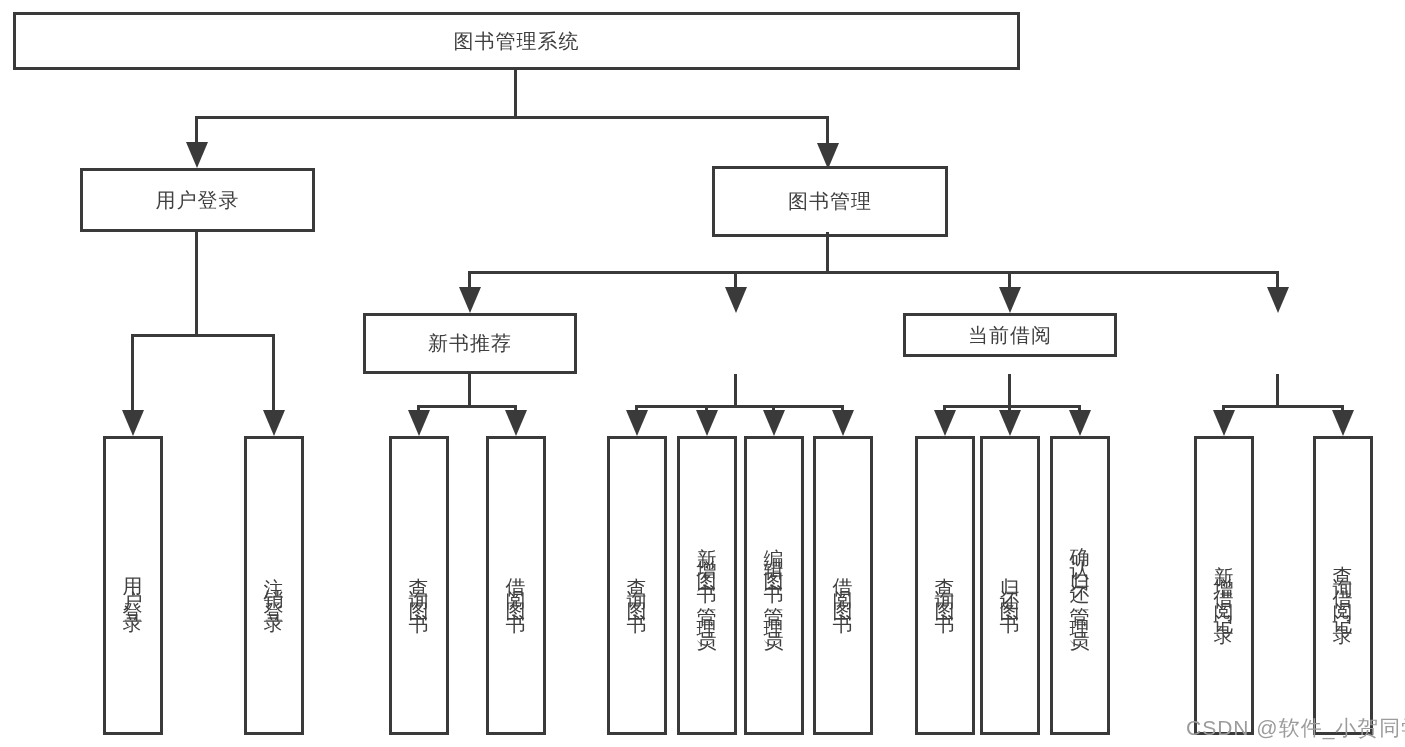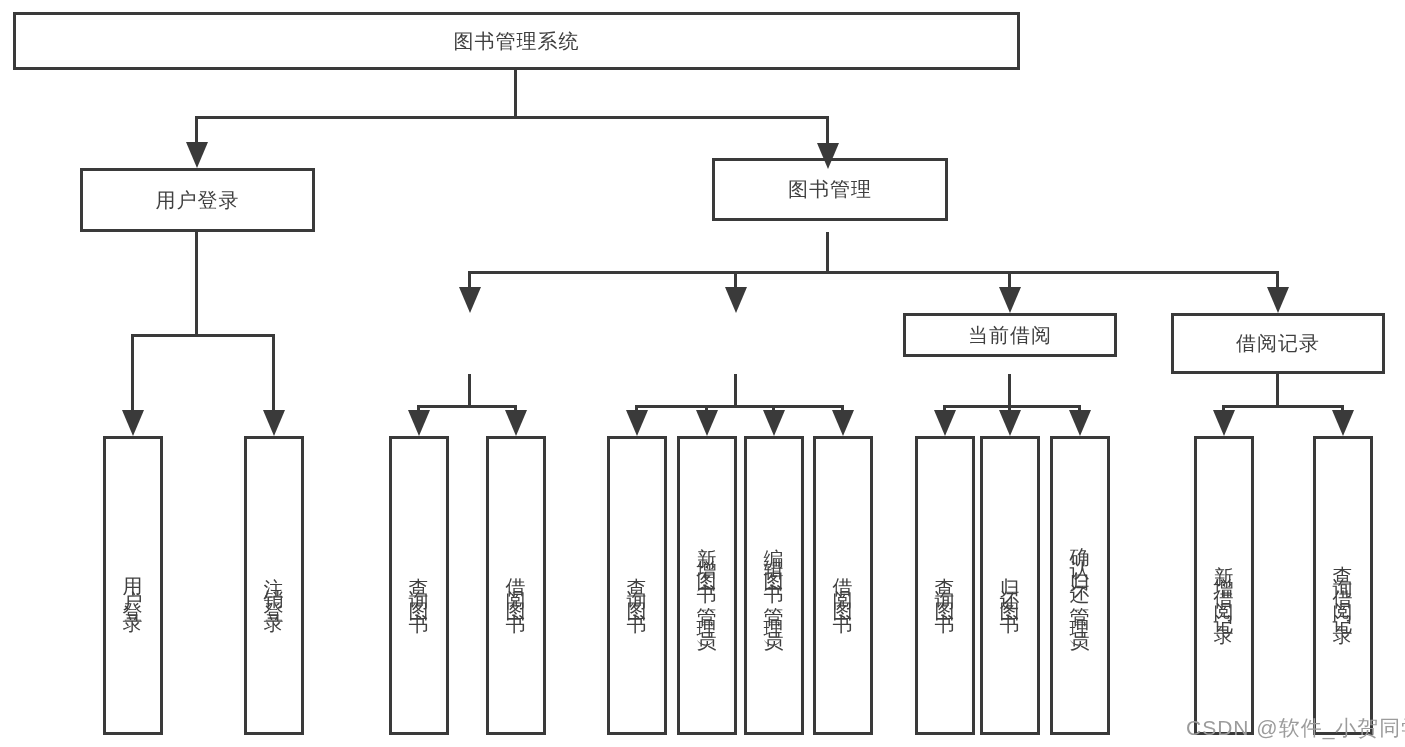--- a/index.html
+++ b/index.html
@@ -50,27 +50,27 @@
 </style>
 </head>
 <body>
 
 <div class="canvas">
 
   <div class="node" style="left:13px; top:12px; width:1007px; height:58px;">图书管理系统</div>
 
   <div class="node" style="left:80px; top:168px; width:235px; height:64px;">用户登录</div>
 
-  <div class="node" style="left:712px; top:158px; width:236px; height:63px;">图书管理</div>
+  <div class="node" style="left:712px; top:166px; width:236px; height:71px;">图书管理</div>
 
+  <div class="node" style="left:363px; top:313px; width:214px; height:61px;">新书推荐</div>
 
 
   <div class="node" style="left:903px; top:313px; width:214px; height:44px;">当前借阅</div>
 
-  <div class="node" style="left:1171px; top:313px; width:214px; height:61px;">借阅记录</div>
 
   <div class="node vnode" style="left:103px; top:436px; width:60px; height:299px;">用户登录</div>
 
   <div class="node vnode" style="left:244px; top:436px; width:60px; height:299px;">注销登录</div>
 
   <div class="node vnode" style="left:389px; top:436px; width:60px; height:299px;">查询图书</div>
 
   <div class="node vnode" style="left:486px; top:436px; width:60px; height:299px;">借阅图书</div>
 
   <div class="node vnode" style="left:607px; top:436px; width:60px; height:299px;">查询图书</div>

